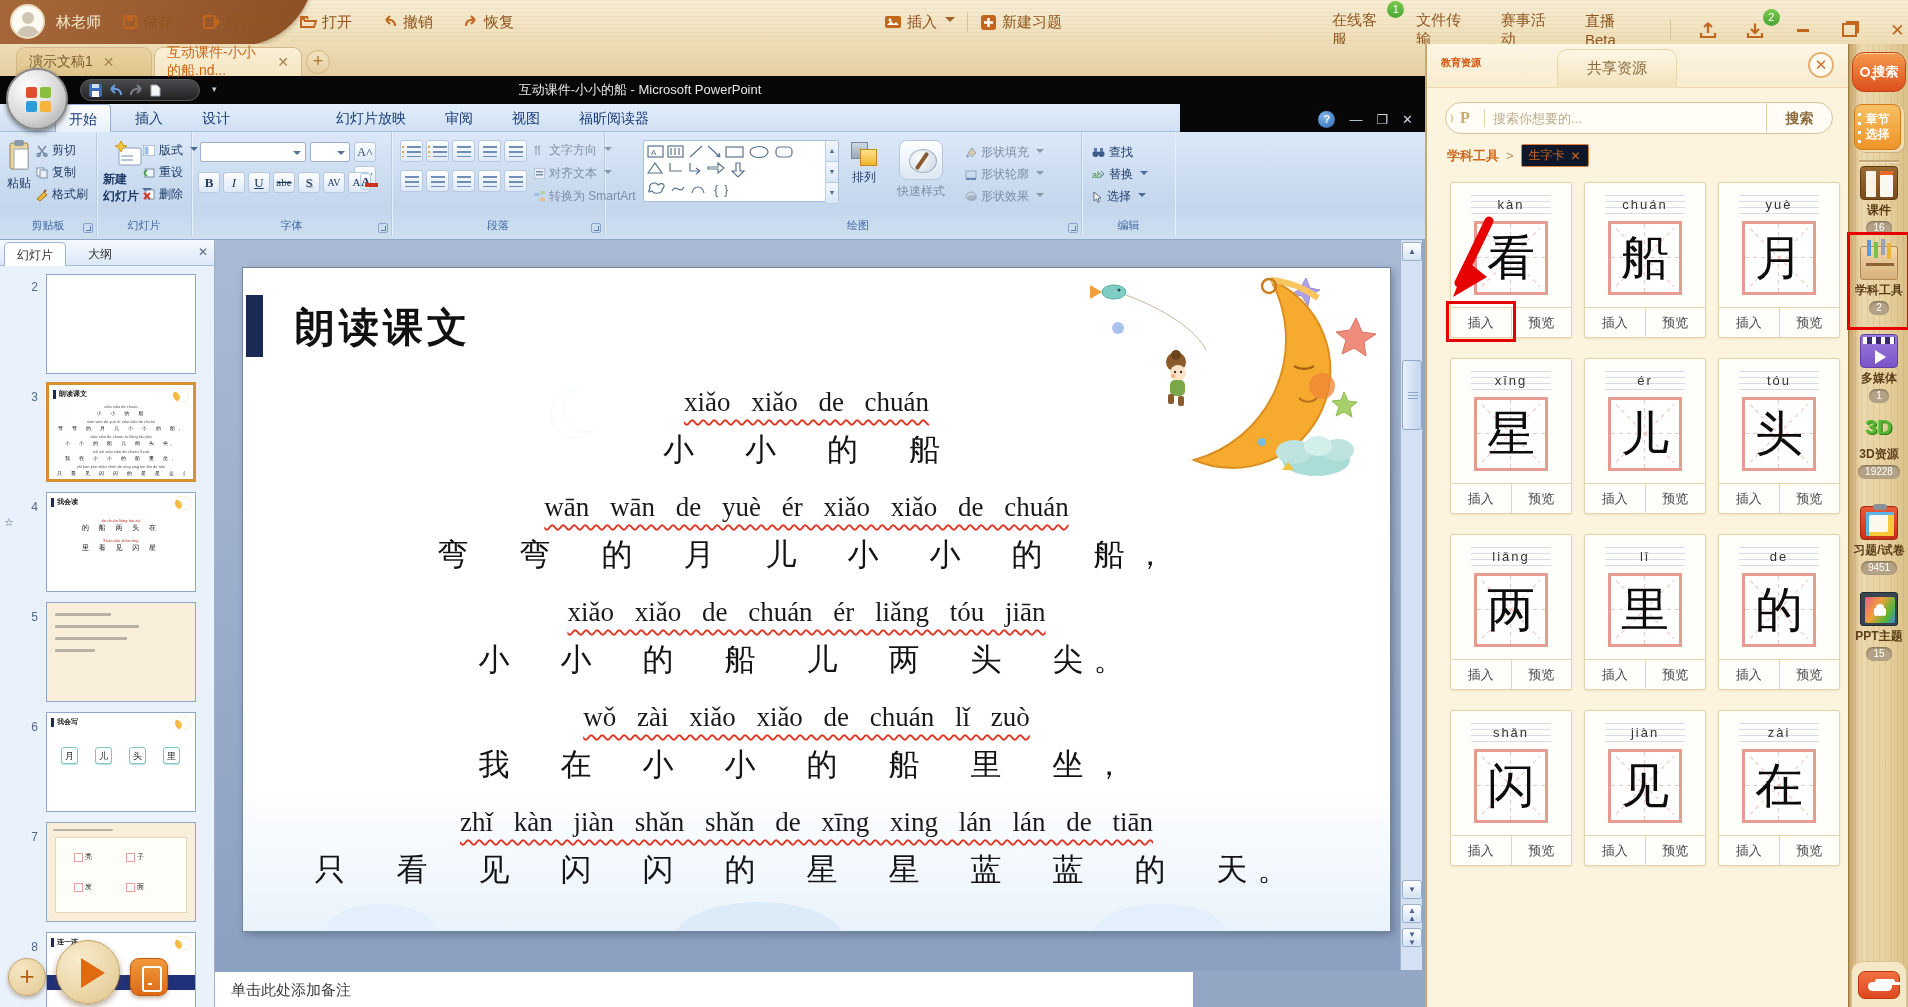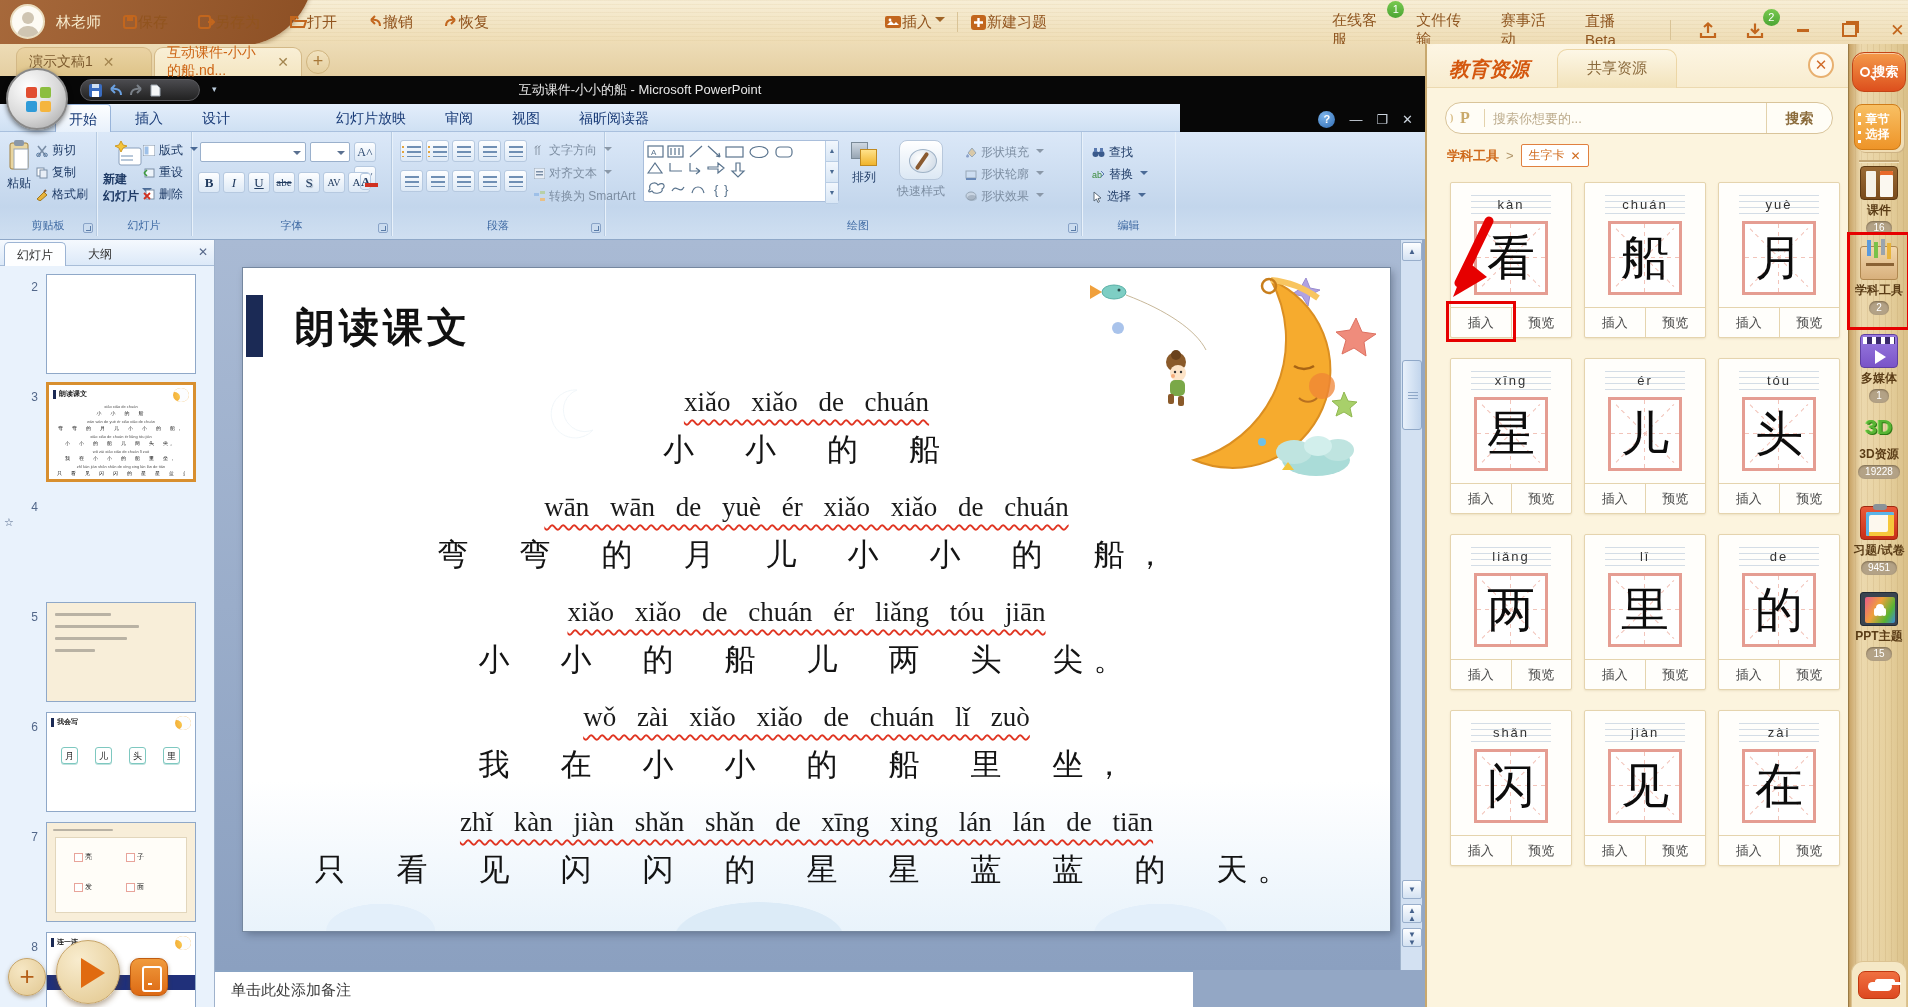--- a/index.html
+++ b/index.html
@@ -12,21 +12,21 @@
         background:linear-gradient(#f7eed6,#eedcb4);
         background-image:repeating-linear-gradient(180deg, rgba(190,160,100,.10) 0 1px, rgba(0,0,0,0) 1px 4px),linear-gradient(#f7eed6,#eedcb4); }
   .tb-blob { position:absolute; left:-34px; top:-30px; width:348px; height:76px;
         background:linear-gradient(110deg,#aa6c3e,#8c4f24); border-radius:0 0 120px 40px; box-shadow:0 2px 4px rgba(90,50,10,.35); }
   .tb-avatar { position:absolute; left:10px; top:4px; width:35px; height:35px; border-radius:50%;
         background:#fdfbf4; border:2px solid #e9dcbe; overflow:hidden; }
   .tb-avatar::before { content:""; position:absolute; left:10px; top:6px; width:12px; height:12px; border-radius:50%; background:#cfc5b2; }
   .tb-avatar::after  { content:""; position:absolute; left:5px; top:20px; width:22px; height:14px; border-radius:10px 10px 0 0; background:#cfc5b2; }
   .tb-user { position:absolute; left:56px; top:13px; color:#f8ecce; font-size:15px; }
   .tb-acts { position:absolute; left:122px; top:0; height:44px; display:flex; align-items:center; gap:30px; }
-  .tb-btn { display:flex; align-items:center; color:#91541e; font-size:15px; cursor:pointer; }
+  .tb-btn { display:flex; align-items:center; gap:5px; color:#91541e; font-size:15px; cursor:pointer; }
   .tb-btn svg { display:block; }
   .tb-center { position:absolute; left:884px; top:0; height:44px; display:flex; align-items:center; gap:12px; }
   .tb-div { width:1px; height:20px; background:#d9c396; }
   .tb-right { position:absolute; left:1332px; top:0; height:60px; display:flex; align-items:center; gap:26px; }
   .tb-link { position:relative; color:#8f5620; font-size:15px; cursor:pointer; }
   .badge { position:absolute; top:-10px; right:-14px; min-width:17px; height:17px; border-radius:9px;
         background:linear-gradient(#79c94f,#4ba534); color:#fff; font-size:11px; line-height:17px; text-align:center; padding:0 4px; }
   .caret { display:inline-block; width:0; height:0; border:5px solid transparent; border-top-color:#a06427; margin-left:3px; vertical-align:2px; }
   .winbtn { color:#c2661d; font-size:17px; cursor:pointer; display:flex; align-items:center; justify-content:center; width:22px; height:22px; }
   .wb-min::before { content:""; width:12px; height:3px; background:#c2661d; }
@@ -158,34 +158,34 @@
   .sb-btn { position:absolute; left:1px; width:20px; height:19px; background:linear-gradient(#fdfeff,#d4e2f2); border:1px solid #98aecb; border-radius:2px; color:#44618c; font-size:8px; text-align:center; line-height:17px; cursor:pointer; }
   .sb-thumb { position:absolute; left:1px; top:120px; width:20px; height:70px; background:linear-gradient(90deg,#e8f1fb,#c2d5ec); border:1px solid #8fa8c8; border-radius:3px; cursor:grab; }
   .sb-thumb::before { content:""; position:absolute; left:5px; top:31px; width:10px; height:7px; background:repeating-linear-gradient(#8fa8c8 0 1px, transparent 1px 3px); }
 
   .notes { position:absolute; left:215px; top:894px; width:978px; height:37px; background:#fff; border-top:2px solid #8aa4c4; }
   .notes span { display:block; padding:9px 0 0 16px; font-size:15px; color:#3c3c3c; }
 
   
   .rp { position:absolute; left:1425px; top:44px; width:423px; height:963px; background:#fcf4de; border-left:2px solid #c8a86e; }
   .rp-hd { position:absolute; left:0; top:0; width:100%; height:44px; border-bottom:1px solid #ecd9b0; border-radius:10px 0 0 0; background:linear-gradient(#fdf6e4,#f8eccf); }
-  .rp-tab1 { position:absolute; left:22px; top:12px; font-size:20px; color:#d4570e; font-weight:bold; cursor:pointer;font-style:italic; }
+  .rp-tab1 { position:absolute; left:14px; top:12px; font-size:10px; color:#d4570e; font-weight:bold; cursor:pointer; }
   .rp-tab2 { position:absolute; left:130px; top:5px; width:120px; height:39px; border-radius:10px 10px 0 0; border:1px solid #ecd6a6; border-bottom:none; background:linear-gradient(#fdf7e6,#f2e2ba); text-align:center; line-height:36px; font-size:15px; color:#8a6a3c; cursor:pointer; }
   .rp-x { position:absolute; right:14px; top:8px; width:26px; height:26px; border-radius:50%; border:2px solid #e8b070; color:#d06a28; font-size:15px; text-align:center; line-height:22px; cursor:pointer; background:#fffaf0; }
   .spill { position:absolute; left:18px; top:58px; width:388px; height:32px; border:1px solid #d9c49a; border-radius:17px; background:#fffdf6; display:flex; align-items:center; }
   .plogo { width:22px; height:22px; margin-left:8px; border-radius:50%; color:#c9a96a; font-weight:bold; font-size:16px; text-align:center; line-height:22px; font-family:"Liberation Serif",serif; position:relative; }
   .plogo::before { content:")"; position:absolute; left:-4px; top:0; font-size:10px; color:#d8bc84; }
   .spill .sep { width:1px; height:18px; background:#e3d2ac; margin:0 8px; }
   .sinput { flex:1; border:none; outline:none; background:transparent; font-size:13px; color:#6a5a40; font-family:"Liberation Sans",sans-serif; }
   .sinput::placeholder { color:#bcab8c; }
   .sbtn { width:66px; height:100%; border-left:1px solid #e3d2ac; text-align:center; line-height:30px; font-size:14px; color:#8a6a3a; font-weight:bold; cursor:pointer; }
   .bc { position:absolute; left:20px; top:100px; display:flex; align-items:center; gap:7px; font-size:13px; }
   .bc-root { color:#cf6a1c; font-weight:bold; cursor:pointer; }
   .bc-gt { color:#b09468; }
-  .bc-tag { display:flex; align-items:center; gap:6px; border:1px solid #e08040; background:#ffffff; color:#d06a1c; font-size:12px; padding:2px 7px; border-radius:2px; }
+  .bc-tag { display:flex; align-items:center; gap:6px; border:1px solid #e08040; background:#0f172a; color:#d06a1c; font-size:12px; padding:2px 7px; border-radius:2px; }
   .bc-tag i { font-style:normal; cursor:pointer; color:#d06a1c; }
   .grid { position:absolute; left:23px; top:138px; width:390px; display:grid; grid-template-columns:repeat(3,122px); column-gap:12px; row-gap:20px; }
   .card { position:relative; width:122px; height:156px; background:#fffefb; border:1px solid #e5d4ae; border-radius:2px; box-shadow:0 1px 2px rgba(150,120,60,.15); }
   .cpy { width:80px; height:20px; margin:12px auto 6px; background:repeating-linear-gradient(#d4dde6 0 1px, transparent 1px 6px); text-align:center; font-size:13px; color:#333; letter-spacing:2px; line-height:20px; }
   .cbox { position:relative; width:74px; height:74px; margin:0 auto; border:3px solid #e59d92; background:#fff; }
   .cbox::before { content:""; position:absolute; left:0; top:33px; width:100%; height:1px; background:repeating-linear-gradient(90deg,#f2c4ba 0 4px, transparent 4px 8px); }
   .cbox::after { content:""; position:absolute; left:33px; top:0; width:1px; height:100%; background:repeating-linear-gradient(#f2c4ba 0 4px, transparent 4px 8px); }
   .cd { position:absolute; left:-10%; top:33px; width:120%; height:1px; background:repeating-linear-gradient(90deg,#f2c4ba 0 4px, transparent 4px 8px); }
   .cd.d1 { transform:rotate(45deg); } .cd.d2 { transform:rotate(-45deg); }
   .cchar { position:absolute; left:0; top:0; width:100%; height:100%; display:flex; align-items:center; justify-content:center; font-size:48px; font-family:"Liberation Serif",serif; color:#0c0c0c; z-index:2; }
@@ -689,20 +689,33 @@
             <div class="m-zh">小　小　的　船　儿　两　头　尖。</div>
             <div class="m-py">wǒ zài xiǎo xiǎo de chuán lǐ zuò</div>
             <div class="m-zh">我　在　小　小　的　船　里　坐，</div>
             <div class="m-py">zhǐ kàn jiàn shǎn shǎn de xīng xing lán lán de tiān</div>
             <div class="m-zh">只　看　见　闪　闪　的　星　星　蓝　蓝　的　天。</div>
           </div>
         </div>
 
         <div class="t-num" style="top:260px;">4</div>
         <div class="t-star" style="top:276px;">☆</div>
+        <div class="thumb" style="top:252px;">
+          <div class="m-titlebar">
+              <span class="m-navy"></span>
+              <span class="m-title">我会读</span>
+            </div>
+          <div class="m-moon"></div>
+          <div class="m-lines" style="top:24px;">
+            <div class="m-py red">de chuán liǎng tóu zài</div>
+            <div class="m-zh big">的 船 两 头 在</div>
+            <div class="m-py red" style="margin-top:5px;">lǐ kàn jiàn shǎn xīng</div>
+            <div class="m-zh big">里 看 见 闪 星</div>
+          </div>
+        </div>
 
         <div class="t-num" style="top:370px;">5</div>
         <div class="thumb m-cream" style="top:362px;">
           <div class="m-gbar" style="left:8px; top:10px; width:56px;"></div>
           <div class="m-gbar" style="left:8px; top:22px; width:84px;"></div>
           <div class="m-gbar" style="left:8px; top:34px; width:72px;"></div>
           <div class="m-gbar" style="left:8px; top:46px; width:40px;"></div>
         </div>
 
         <div class="t-num" style="top:480px;">6</div>

